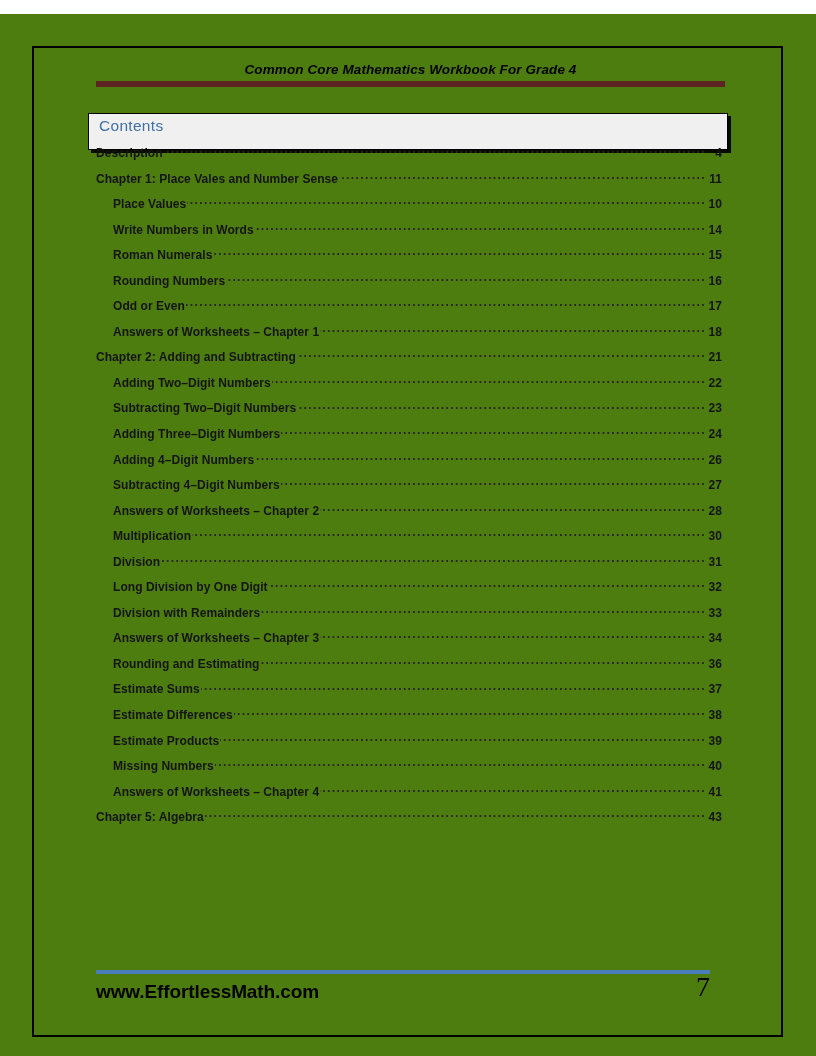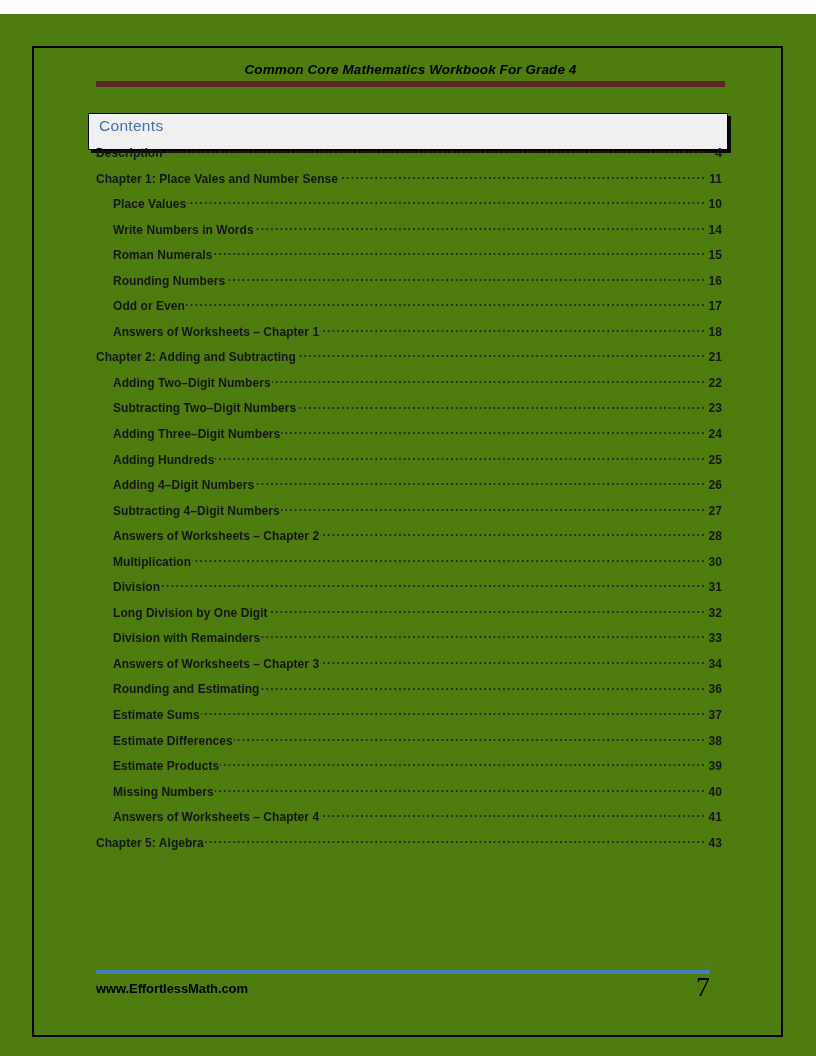--- a/index.html
+++ b/index.html
@@ -144,21 +144,21 @@
     top: 956px;
     width: 614px;
     height: 4px;
     background: #4A7EBB;
   }
   #footer-site {
     position: absolute;
     left: 96px;
     top: 967px;
     font-family: "Liberation Sans Narrow", "Liberation Sans", sans-serif;
-    font-size: 13px;
+    font-size: 19px;
     font-weight: bold;
     letter-spacing: -0.1px;
     color: #000000;
   }
   #footer-pagenum {
     position: absolute;
     left: 600px;
     top: 959px;
     width: 110px;
     text-align: right;
@@ -239,25 +239,20 @@
         <span class="toc-title">Subtracting Two–Digit Numbers</span>
         <span class="toc-leader"></span>
         <span class="toc-page">23</span>
       </div>
       <div class="toc-row level-2">
         <span class="toc-title">Adding Three–Digit Numbers</span>
         <span class="toc-leader"></span>
         <span class="toc-page">24</span>
       </div>
       <div class="toc-row level-2">
-        <span class="toc-title">Adding Hundreds</span>
-        <span class="toc-leader"></span>
-        <span class="toc-page">25</span>
-      </div>
-      <div class="toc-row level-2">
         <span class="toc-title">Adding 4–Digit Numbers</span>
         <span class="toc-leader"></span>
         <span class="toc-page">26</span>
       </div>
       <div class="toc-row level-2">
         <span class="toc-title">Subtracting 4–Digit Numbers</span>
         <span class="toc-leader"></span>
         <span class="toc-page">27</span>
       </div>
       <div class="toc-row level-2">

